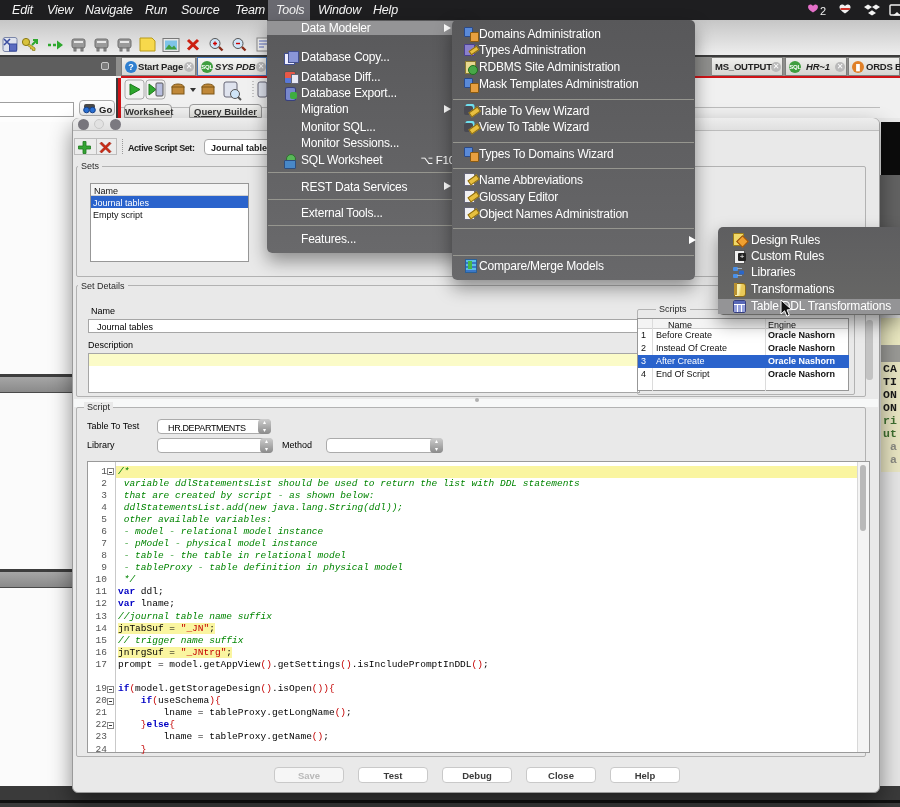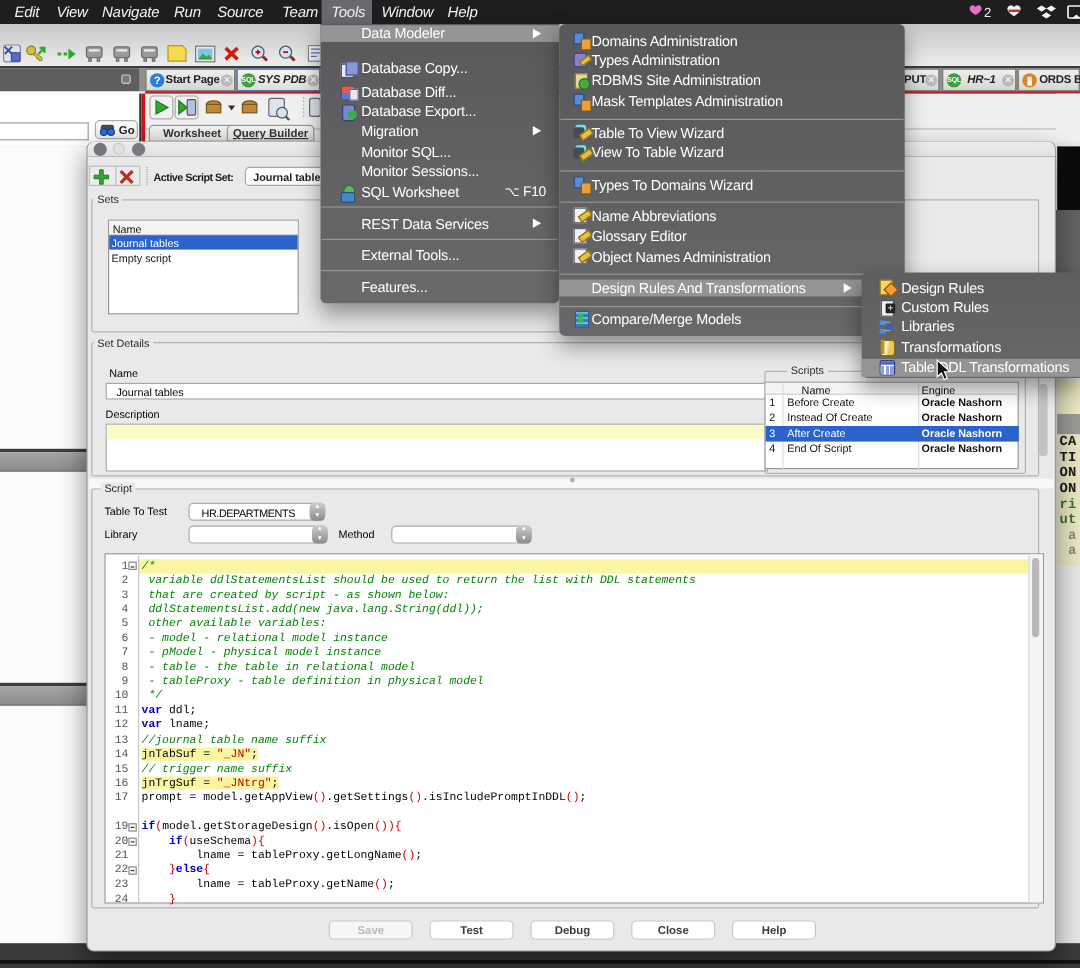--- a/index.html
+++ b/index.html
@@ -37,21 +37,21 @@
   font-size:11px; color:#1d1d1d; }
 .tl { position:absolute; top:119px; width:11px; height:11px; border-radius:50%; }
 .group { position:absolute; border:1px solid #b2b2b2; border-radius:2px; }
 .glabel { position:absolute; background:#e9e9e9; padding:0 3px; font-size:9px; color:#2a2a2a; }
 .fld { position:absolute; background:#fff; border:1px solid #a6a6a6; }
 
 
 .menu { position:absolute; color:#ffffff; font-size:12px; letter-spacing:-0.2px; }
 #menu1 { left:267px; top:20px; width:199px; height:233px; background:linear-gradient(#59595b,#69696b);
   border-radius:0 0 5px 5px; box-shadow:0 8px 18px rgba(0,0,0,.4); }
-#menu2 { left:466px; top:20px; width:288px; height:260px; background:linear-gradient(#58585a,#68686a);
+#menu2 { left:452px; top:20px; width:243px; height:260px; background:linear-gradient(#58585a,#68686a);
   border-radius:5px; box-shadow:0 8px 18px rgba(0,0,0,.4); }
 #menu3 { left:718px; top:227px; width:182px; height:88px; background:linear-gradient(#5e5e60,#686866);
   border-radius:5px 0 0 5px; box-shadow:0 8px 18px rgba(0,0,0,.4); }
 .mitem { position:absolute; left:0; width:100%; height:16px; line-height:16px; white-space:nowrap; }
 .msep { position:absolute; left:1px; right:1px; height:1px; background:#96968f; }
 .hl { background:#949496; }
 .arrow { position:absolute; width:0; height:0; border-left:7px solid #fff;
   border-top:4.5px solid transparent; border-bottom:4.5px solid transparent; }
 .ic { position:absolute; left:17px; top:1.5px; width:13px; height:13px; border-radius:2px; }
 .ic3 { position:absolute; left:15px; top:1.5px; width:13px; height:13px; border-radius:2px; }
@@ -239,21 +239,21 @@
   <rect x="56" y="8" width="12" height="7" fill="#c08838" stroke="#7c5414"></rect>
   <path d="M74 9 l6 0 l-3 4 z" fill="#333"></path>
   <ellipse cx="92" cy="8" rx="6" ry="3" fill="#c08838" stroke="#7c5414"></ellipse>
   <rect x="86" y="8" width="12" height="7" fill="#c08838" stroke="#7c5414"></rect>
   <rect x="108" y="3" width="13" height="15" rx="2" fill="#dfe3ee" stroke="#667"></rect>
   <circle cx="119" cy="15" r="4.5" fill="#cfe4f7" stroke="#555"></circle>
   <path d="M122 18 l3 3" stroke="#555" stroke-width="2"></path>
   <line x1="137" y1="2" x2="137" y2="20" stroke="#999" stroke-dasharray="1 2"></line>
   <rect x="142" y="3" width="9" height="15" rx="2" fill="#dfe3ee" stroke="#667"></rect>
 </svg>
-<div class="abs wtab" style="left:124px;width:72px;">Worksheet</div>
+<div class="abs wtab" style="left:124px;width:48px;">Worksheet</div>
 <div class="abs wtab" style="left:189px;width:73px;text-decoration:underline;">Query Builder</div>
 
 <div class="abs" style="left:0px;top:102px;width:74px;height:15px;background:#fff;border:1px solid #9f9f9f;border-left:none;"></div>
 <div class="abs" style="left:79px;top:100px;width:36px;height:16px;background:linear-gradient(#fdfdfd,#ececec);border:1px solid #ababab;border-radius:4px;"></div>
 <svg class="abs" style="left:83px;top:102px" width="13" height="13" viewBox="0 0 13 13">
   <rect x="1" y="2" width="11" height="5" rx="2" fill="#4a4a4a"></rect>
   <circle cx="3.5" cy="8" r="2.8" fill="#2a72d8" stroke="#15418a"></circle>
   <circle cx="9.5" cy="8" r="2.8" fill="#2a72d8" stroke="#15418a"></circle>
 </svg>
 <div class="abs" style="left:99px;top:103.5px;font-size:9.5px;font-weight:bold;color:#222;">Go</div>
@@ -430,21 +430,20 @@
   <div class="msep" style="top:78.9px;"></div>
   <div class="mitem" style="top:82.6px;"><span class="ic i-wiz"></span><span style="margin-left:27px">Table To View Wizard</span></div>
   <div class="mitem" style="top:99.4px;"><span class="ic i-wiz"></span><span style="margin-left:27px">View To Table Wizard</span></div>
   <div class="msep" style="top:122.3px;"></div>
   <div class="mitem" style="top:125.5px;"><span class="ic i-dom"></span><span style="margin-left:27px">Types To Domains Wizard</span></div>
   <div class="msep" style="top:148.4px;"></div>
   <div class="mitem" style="top:151.6px;"><span class="ic i-nam"></span><span style="margin-left:27px">Name Abbreviations</span></div>
   <div class="mitem" style="top:185.5px;"><span class="ic i-nam"></span><span style="margin-left:27px">Object Names Administration</span></div>
   <div class="mitem" style="top:168.8px;"><span class="ic i-nam"></span><span style="margin-left:27px">Glossary Editor</span></div>
   <div class="msep" style="top:208.4px;"></div>
-  <div class="mitem hl" style="top:213px;height:14px;line-height:14px;"><span style="margin-left:27px">Design Rules And Transformations</span></div>
   <div class="arrow" style="left:237px;top:215.5px;"></div>
   <div class="msep" style="top:234.6px;"></div>
   <div class="mitem" style="top:237.7px;"><span class="ic i-cmp"></span><span style="margin-left:27px">Compare/Merge Models</span></div>
 </div>
 
 <div class="menu" id="menu3">
   <div class="mitem" style="top:4.5px;"><span class="ic3 i-dr"></span><span style="margin-left:33px">Design Rules</span></div>
   <div class="mitem" style="top:21px;"><span class="ic3 i-cr"></span><span style="margin-left:33px">Custom Rules</span></div>
   <div class="mitem" style="top:37px;"><span class="ic3 i-lib"></span><span style="margin-left:33px">Libraries</span></div>
   <div class="mitem" style="top:54px;"><span class="ic3 i-tr"></span><span style="margin-left:33px">Transformations</span></div>

